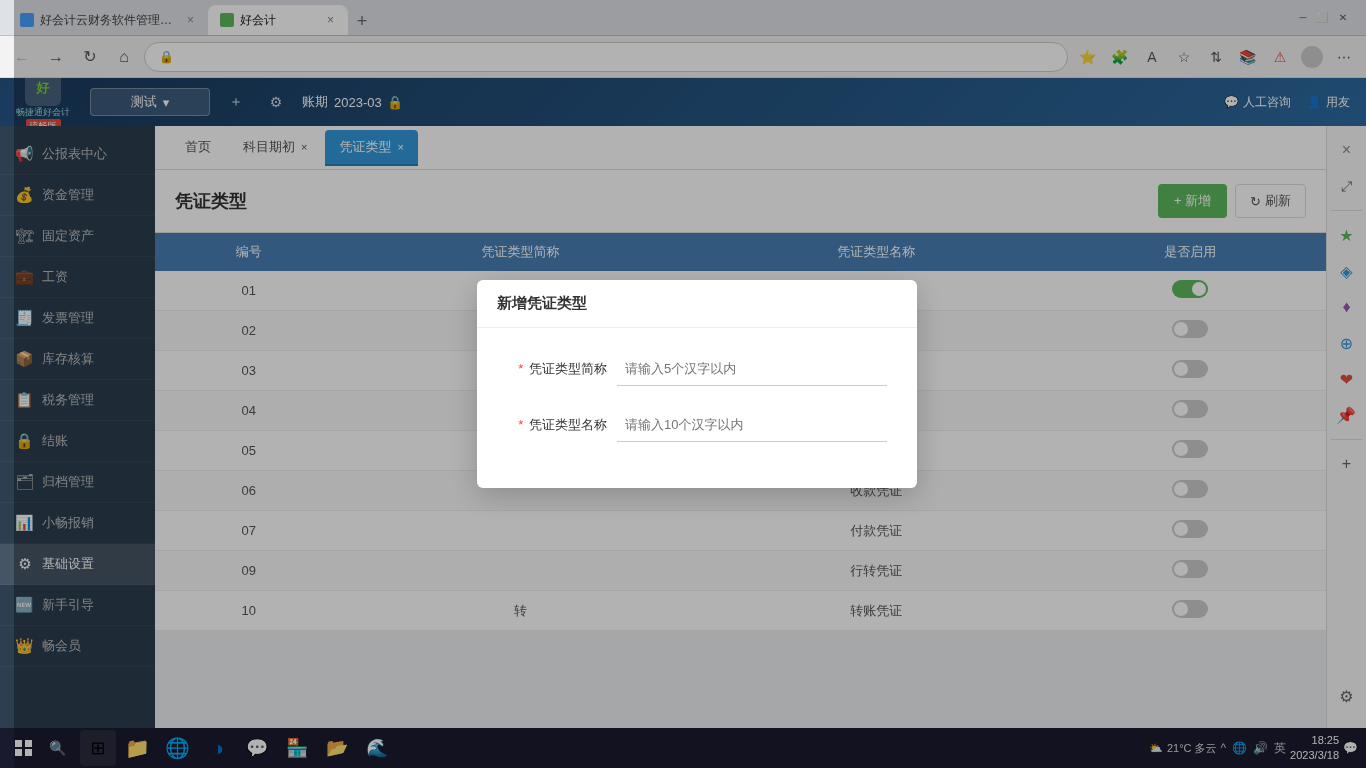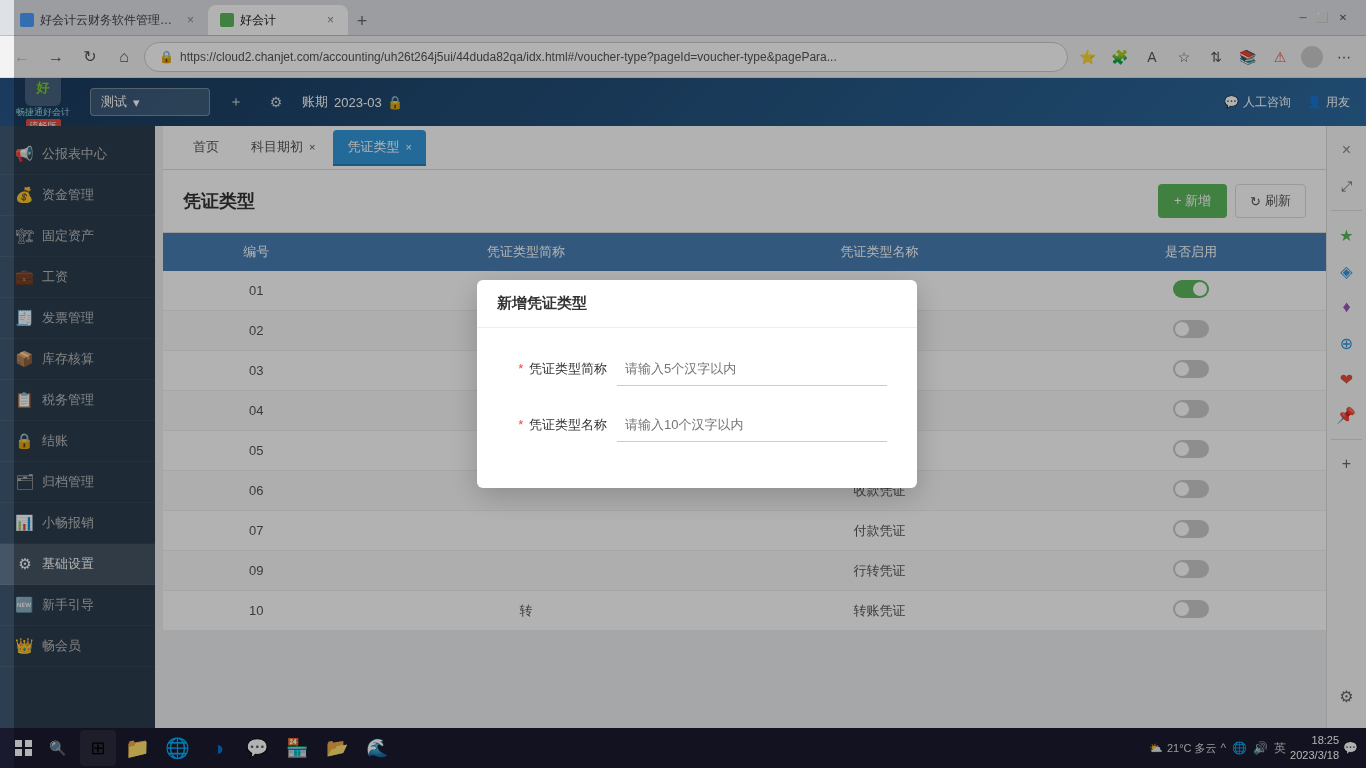--- a/index.html
+++ b/index.html
@@ -50,21 +50,21 @@
     
     .app-header {
       height: 48px; background: linear-gradient(135deg, #1a3a5c, #2d6a9f); display: flex; align-items: center;
       padding: 0 16px; gap: 12px; color: #fff;
     }
     .logo-area { display: flex; flex-direction: column; align-items: center; margin-right: 8px; }
     .logo-icon { width: 36px; height: 36px; background: rgba(255,255,255,0.2); border-radius: 6px; display: flex; align-items: center; justify-content: center; }
     .company-selector {
       background: rgba(255,255,255,0.15); border: 1px solid rgba(255,255,255,0.3);
       border-radius: 4px; padding: 4px 10px; color: #fff; font-size: 13px; cursor: pointer;
-      display: flex; align-items: center; gap: 6px; min-width: 120px;
+      display: flex; align-items: center; gap: 6px; min-width: 120px; justify-content: center;
     }
     .header-icon-btn { width: 28px; height: 28px; display: flex; align-items: center; justify-content: center; cursor: pointer; color: rgba(255,255,255,0.8); font-size: 14px; border-radius: 50%; }
     .period-area { display: flex; align-items: center; gap: 6px; color: #fff; font-size: 13px; }
     .header-right { margin-left: auto; display: flex; align-items: center; gap: 16px; }
     .consult-btn { display: flex; align-items: center; gap: 4px; color: #fff; font-size: 12px; cursor: pointer; }
     .user-btn { display: flex; align-items: center; gap: 4px; color: #fff; font-size: 12px; cursor: pointer; }
 
     
     .app-body { flex: 1; display: flex; overflow: hidden; }
 
@@ -74,21 +74,21 @@
       overflow-y: auto; flex-shrink: 0;
     }
     .sidebar-item {
       display: flex; align-items: center; gap: 8px; padding: 11px 16px; cursor: pointer;
       font-size: 13px; color: #bbb; border-bottom: 1px solid rgba(255,255,255,0.04);
     }
     .sidebar-item.active { background: rgba(255,255,255,0.12); color: #fff; }
     .sidebar-item .si-icon { width: 18px; height: 18px; flex-shrink: 0; display: flex; align-items: center; justify-content: center; font-size: 15px; }
 
     
-    .main-content { flex: 1; display: flex; flex-direction: column; overflow: hidden; background: #eceff1; margin-left: 8px; }
+    .main-content { flex: 1; display: flex; flex-direction: column; overflow: hidden; background: #eceff1; }
 
     
     .page-tabs { display: flex; align-items: center; background: #fff; border-bottom: 1px solid #ddd; padding: 0 16px; height: 44px; gap: 4px; }
     .page-tab {
       padding: 8px 14px; cursor: pointer; font-size: 13px; color: #555; border-bottom: 2px solid transparent;
       display: flex; align-items: center; gap: 6px;
     }
     .page-tab.active { color: #fff; background: #3498db; border-radius: 4px 4px 0 0; border-bottom: 2px solid #2980b9; }
     .page-tab .tab-x { font-size: 11px; color: inherit; cursor: pointer; }
 
@@ -228,21 +228,20 @@
     </div>
   </div>
 
   <div class="browser-toolbar">
     <div class="nav-btn disabled">←</div>
     <div class="nav-btn">→</div>
     <div class="nav-btn">↻</div>
     <div class="nav-btn">⌂</div>
     <div class="address-bar">
       <span class="lock">🔒</span>
-      <span class="address-text">https://cloud2.chanjet.com/accounting/uh26t264j5ui/44duda82qa/idx.html#/voucher-type?pageId=voucher-type&amp;pagePara...</span>
     </div>
     <div class="toolbar-icons">
       <div class="toolbar-icon">⭐</div>
       <div class="toolbar-icon">🧩</div>
       <div class="toolbar-icon">A</div>
       <div class="toolbar-icon">☆</div>
       <div class="toolbar-icon">⇅</div>
       <div class="toolbar-icon">📚</div>
       <div class="toolbar-icon" style="color:#e74c3c;">⚠</div>
       <div class="toolbar-icon">

